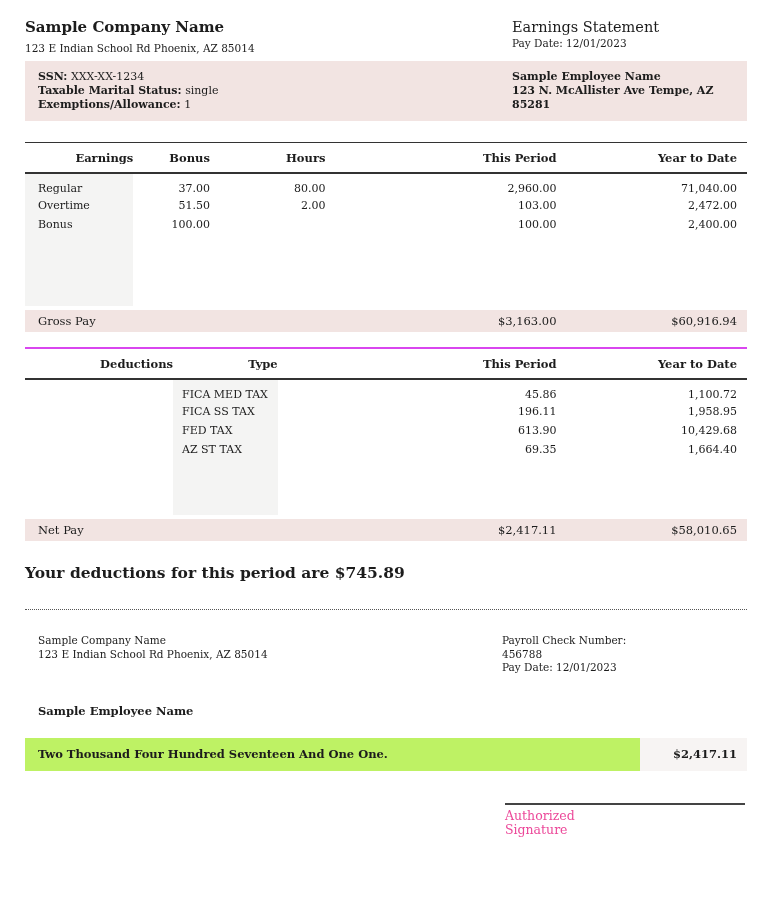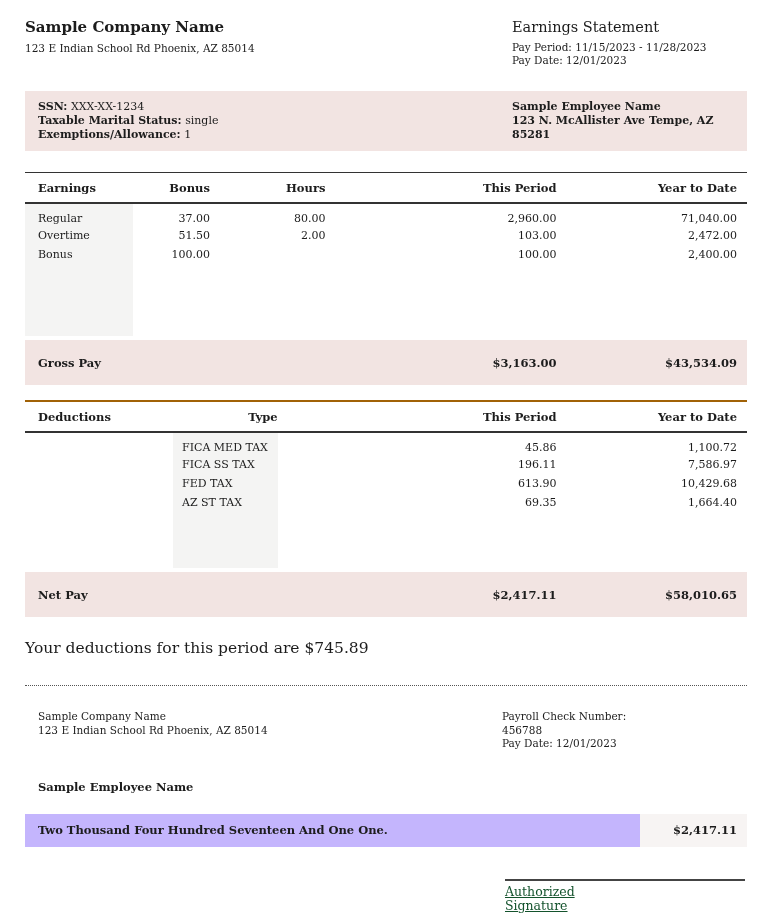--- a/index.html
+++ b/index.html
@@ -15,72 +15,71 @@
   .doc-header { display:flex; }
   .dh-left { flex:1; }
   .company-name { font-size:15px; font-weight:bold; line-height:19px; }
   .company-address { font-size:10.5px; line-height:13px; margin-top:5px; }
   .dh-right { width:235px; }
   .stmt-title { font-size:14.5px; font-weight:normal; line-height:19px; }
   .dh-small { font-size:10.5px; line-height:13px; }
   .dh-small.first { margin-top:4px; }
 
   
-  .info-box { margin-top:24px; background:#f2e4e2; display:flex; padding:9px 0 9px 13px; min-height:60px;align-items:center; }
+  .info-box { margin-top:6px; background:#f2e4e2; display:flex; padding:9px 0 9px 13px; min-height:60px;align-items:center; }
   .ib-left { flex:1; }
   .ib-line { font-size:11px; line-height:14px; }
   .ib-label { font-weight:bold; }
   .ib-right { width:235px; font-weight:bold; font-size:11px; line-height:14px; padding-right:10px; }
 
   
   table { border-collapse:collapse; table-layout:fixed; width:722px; }
   .tbl-earnings { margin-top:21px; border-top:1px solid #333; }
-  .tbl-deductions { margin-top:15px; border-top:2px solid #a16207; }
+  .tbl-deductions { margin-top:15px; border-top:2px solid #d946ef; }
   th { font-size:11.5px; font-weight:bold; text-align:right; padding:8px 10px 7px 0; border-bottom:2px solid #333; }
-  th.lft { text-align:left; padding-left:13px; padding-right:0; }
+  th.lft { text-align:right; padding-left:13px; padding-right:0; }
   th.lft2 { text-align:right; padding-left:9px; padding-right:0; }
   td { font-size:11px; text-align:right; padding:0 10px 0 0; height:19px; vertical-align:middle; }
   td.rowname { text-align:left; padding-left:13px; padding-right:0; }
   td.shade { background:#f4f4f3; }
   tr.firstrow td { padding-top:7px; height:23px; }
   tr.filler1 td { height:72px; }
   tr.filler2 td { height:56px; }
   tr.spacer td { height:4px; background:#ffffff; }
-  tr.total td { background:#f2e4e2; font-weight:bold; font-size:11.5px; height:45px; }
+  tr.total td { background:#f2e4e2; font-weight:normal; font-size:11.5px; height:22px; }
   tr.total td.rowname { padding-left:13px; }
 
   
-  .summary { margin-top:22px; font-size:15.5px; font-weight:normal; line-height:19px; }
+  .summary { margin-top:22px; font-size:15.5px; font-weight:bold; line-height:19px; }
 
   
   .dotted { margin-top:27px; border-top:1px dotted #555; height:0; }
   .check-info { margin-top:24px; display:flex; }
   .ci-left { flex:1; padding-left:13px; font-size:10.5px; line-height:13.5px; }
   .ci-right { width:245px; font-size:10.5px; line-height:13.5px; }
   .check-employee { margin-top:29px; padding-left:13px; font-size:11.5px; font-weight:bold; }
-  .amount-row { margin-top:20px; background:#c4b5fd; height:33px; display:flex; }
+  .amount-row { margin-top:20px; background:#bef264; height:33px; display:flex; }
   .amount-words { flex:1; align-self:center; padding-left:13px; font-size:11.5px; font-weight:bold; }
   .amount-value { width:107px; background:#f7f4f3; display:flex; align-items:center; justify-content:flex-end; padding-right:10px; font-size:11.5px; font-weight:bold; }
   .sig-block { margin-top:32px; margin-left:480px; width:240px; border-top:2px solid #444; padding-top:4px; }
-  .sig-label { font-size:12.5px; line-height:14px; width:92px; color:#14532d;text-decoration:underline; }
+  .sig-label { font-size:12.5px; line-height:14px; width:92px; color:#ec4899; }
 </style>
 </head>
 <body>
 
 <div class="page">
   <div class="inner">
 
     <div class="doc-header">
       <div class="dh-left">
         <div class="company-name">Sample Company Name</div>
         <div class="company-address">123 E Indian School Rd Phoenix, AZ 85014</div>
       </div>
       <div class="dh-right">
         <div class="stmt-title">Earnings Statement</div>
-        <div class="dh-small first">Pay Period: 11/15/2023 - 11/28/2023</div>
         <div class="dh-small">Pay Date: 12/01/2023</div>
       </div>
     </div>
 
     <div class="info-box">
       <div class="ib-left">
         <div class="ib-line">
           <span class="ib-label">SSN:</span>
           <span>XXX-XX-1234</span>
         </div>
@@ -151,21 +150,21 @@
             <td></td>
             <td></td>
             <td></td>
             <td></td>
         </tr>
         <tr class="total">
           <td class="rowname">Gross Pay</td>
           <td></td>
             <td></td>
           <td>$3,163.00</td>
-          <td>$43,534.09</td>
+          <td>$60,916.94</td>
         </tr>
       </tbody>
     </table>
 
     <table class="tbl-deductions">
       <colgroup>
           <col style="width:20.5%">
           <col style="width:14.5%">
           <col style="width:40%">
           <col style="width:25%">
@@ -182,21 +181,21 @@
         <tr class="firstrow">
           <td></td>
           <td class="rowname shade" style="padding-left:9px">FICA MED TAX</td>
           <td>45.86</td>
           <td>1,100.72</td>
         </tr>
         <tr>
           <td></td>
           <td class="rowname shade" style="padding-left:9px">FICA SS TAX</td>
           <td>196.11</td>
-          <td>7,586.97</td>
+          <td>1,958.95</td>
         </tr>
         <tr>
           <td></td>
           <td class="rowname shade" style="padding-left:9px">FED TAX</td>
           <td>613.90</td>
           <td>10,429.68</td>
         </tr>
         <tr>
           <td></td>
           <td class="rowname shade" style="padding-left:9px">AZ ST TAX</td>

